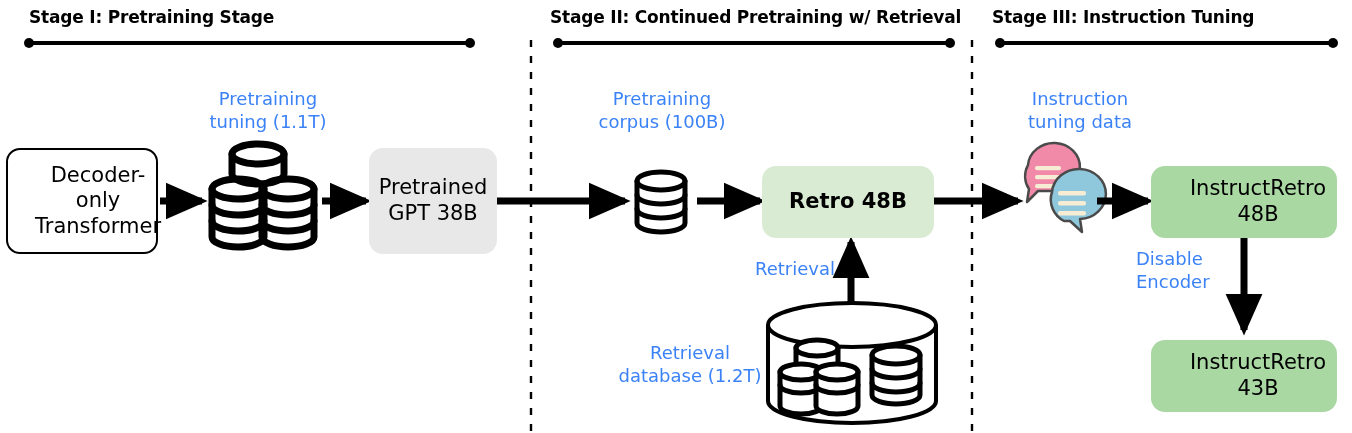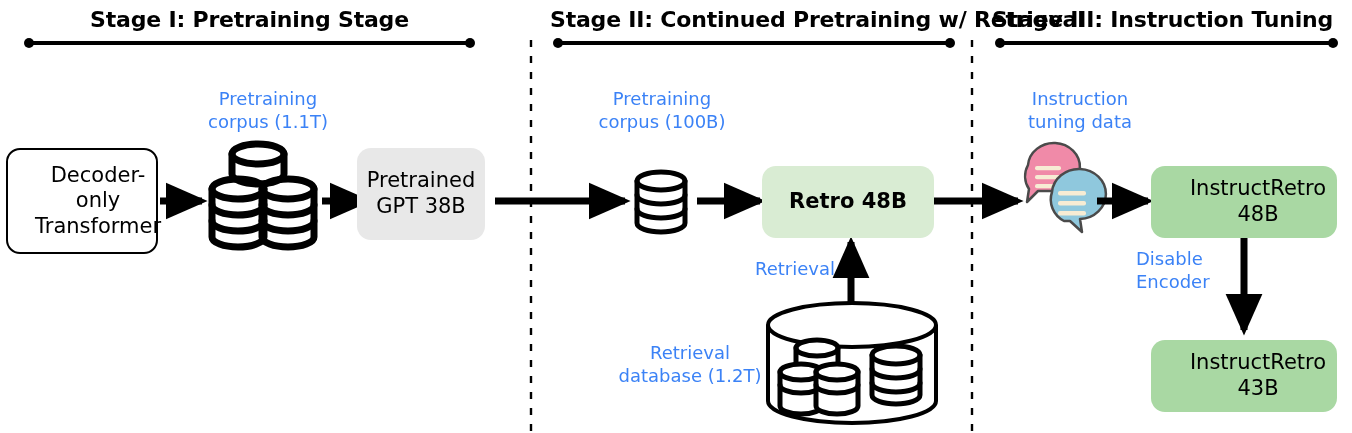--- a/index.html
+++ b/index.html
@@ -15,23 +15,22 @@
     position: relative;
     width: 1352px;
     height: 433px;
     background: #ffffff;
     overflow: hidden;
   }
 
   
   .stage-title {
     position: absolute;
-    text-align: center;
     font-weight: bold;
-    font-size: 22px;
+    font-size: 17px;
     letter-spacing: -0.2px;
     white-space: nowrap;
     color: #000;
   }
 
   
   .node {
     position: absolute;
     box-sizing: border-box;
     display: flex;
@@ -183,42 +182,42 @@
     <line x1="1244" y1="236" x2="1244" y2="330" stroke="#000" stroke-width="7" marker-end="url(#arrowhead)"></line>
   </svg>
 
   <div class="node node-outline" style="left:6px; top:148px; width:152px; height:106px;padding-left:32px;">
     <div>
       <div>Decoder-only</div>
       <div>Transformer</div>
     </div>
   </div>
 
-  <div class="node node-gray" style="left:357px; top:148px; width:128px; height:92px;justify-content:center;">
+  <div class="node node-gray" style="left:369px; top:148px; width:128px; height:106px;justify-content:center;">
     <div>
       <div>Pretrained</div>
       <div>GPT 38B</div>
     </div>
   </div>
 
   <div class="node node-green-light" style="left:762px; top:166px; width:172px; height:72px;">
     <span>Retro 48B</span>
   </div>
 
   <div class="node node-green" style="left:1151px; top:166px; width:186px; height:72px;">
     <span>InstructRetro 48B</span>
   </div>
 
   <div class="node node-green" style="left:1151px; top:340px; width:186px; height:72px;">
     <span>InstructRetro 43B</span>
   </div>
 
   <div class="caption" style="left:186px; top:88px; width:164px;">
     <div>Pretraining</div>
-    <div>corpus (1.1T)</div>
+    <div>tuning (1.1T)</div>
   </div>
 
   <div class="caption" style="left:580px; top:88px; width:164px;">
     <div>Pretraining</div>
     <div>corpus (100B)</div>
   </div>
 
   <div class="caption" style="left:1000px; top:88px; width:160px;">
     <div>Instruction</div>
     <div>tuning data</div>

